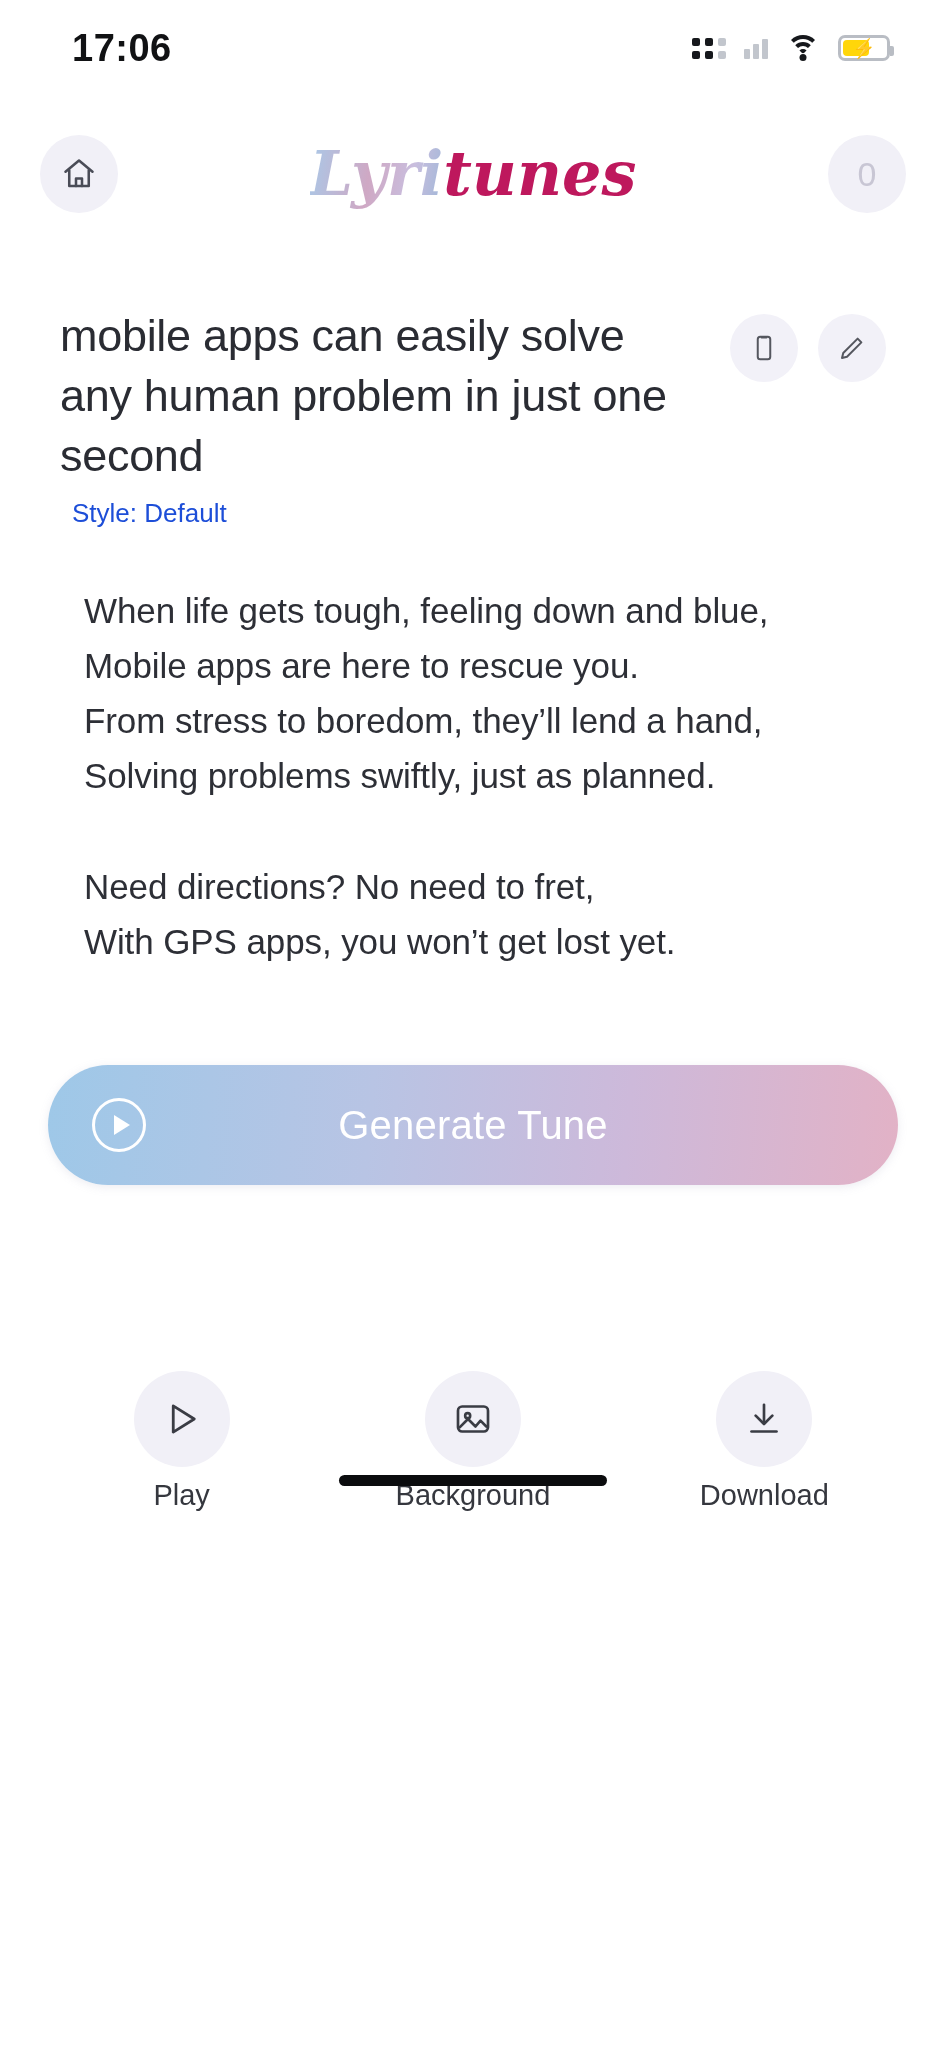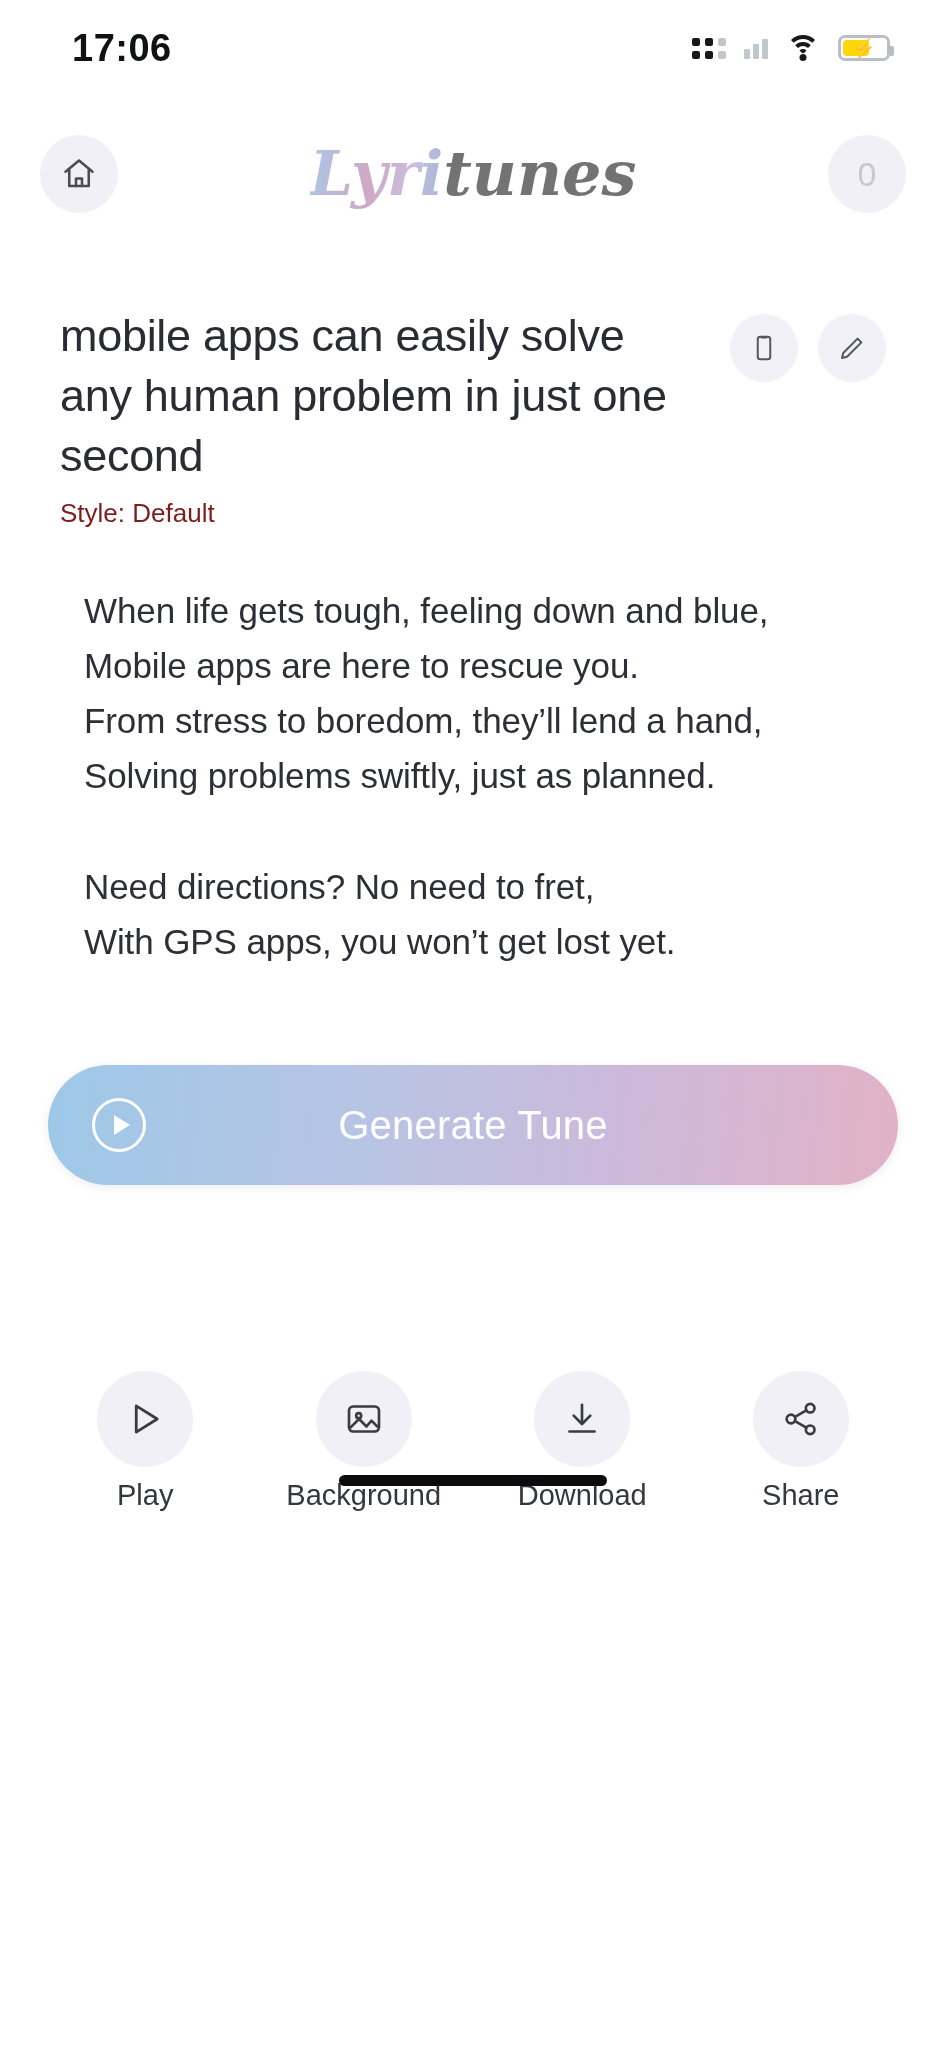--- a/index.html
+++ b/index.html
@@ -132,21 +132,21 @@
     font-style: italic;
     font-weight: 700;
     background: linear-gradient(100deg, #a9c9e8 0%, #cfa8c4 45%, #c9bede 75%, #9fb7d8 100%);
     -webkit-background-clip: text;
     background-clip: text;
     color: transparent;
   }
   .brand .tunes {
     font-style: italic;
     font-weight: 700;
-    color: #737373;
+    color: #be185d;
   }
 
   
   .content {
     flex: 1 1 auto;
     padding: 0 60px;
     overflow: hidden;
   }
   .title-row {
     display: flex;
@@ -165,22 +165,23 @@
   }
   .title-actions { display: flex; gap: 20px; padding-top: 8px; }
   .action-circle {
     width: 68px; height: 68px;
     border-radius: 50%;
     background: #f2f1f8;
     display: flex; align-items: center; justify-content: center;
   }
   .style-label {
     font-size: 26px;
-    color: #7f1d1d;
+    color: #1d4ed8;
     margin-top: 12px;
+    margin-left: 12px;
   }
   .lyrics {
     margin-top: 54px;
     font-size: 35px;
     line-height: 1.58;
     color: #2d2f36;
     white-space: pre-wrap;
     letter-spacing: -0.1px;
     margin-left: 24px;
   }
@@ -382,29 +383,17 @@
       <div class="tab-icon">
         <svg width="40" height="40" viewBox="0 0 24 24" fill="none" stroke="#3a3c44" stroke-width="1.6" stroke-linecap="round" stroke-linejoin="round">
           <path d="M12 3.5v11"></path>
             <path d="M7 10l5 5 5-5"></path>
             <path d="M4.5 19.5h15"></path>
         </svg>
       </div>
       <div class="tab-label">Download</div>
     </div>
 
-    <div class="tab">
-      <div class="tab-icon">
-        <svg width="40" height="40" viewBox="0 0 24 24" fill="none" stroke="#3a3c44" stroke-width="1.6" stroke-linecap="round" stroke-linejoin="round">
-          <circle cx="17.5" cy="5.5" r="2.6"></circle>
-            <circle cx="6" cy="12" r="2.6"></circle>
-            <circle cx="17.5" cy="18.5" r="2.6"></circle>
-          <path d="M8.4 10.7l6.8-3.9"></path>
-            <path d="M8.4 13.3l6.8 3.9"></path>
-        </svg>
-      </div>
-      <div class="tab-label">Share</div>
-    </div>
 
   </div>
 
   <div class="home-indicator"></div>
 </div>
 
 </body></html>

